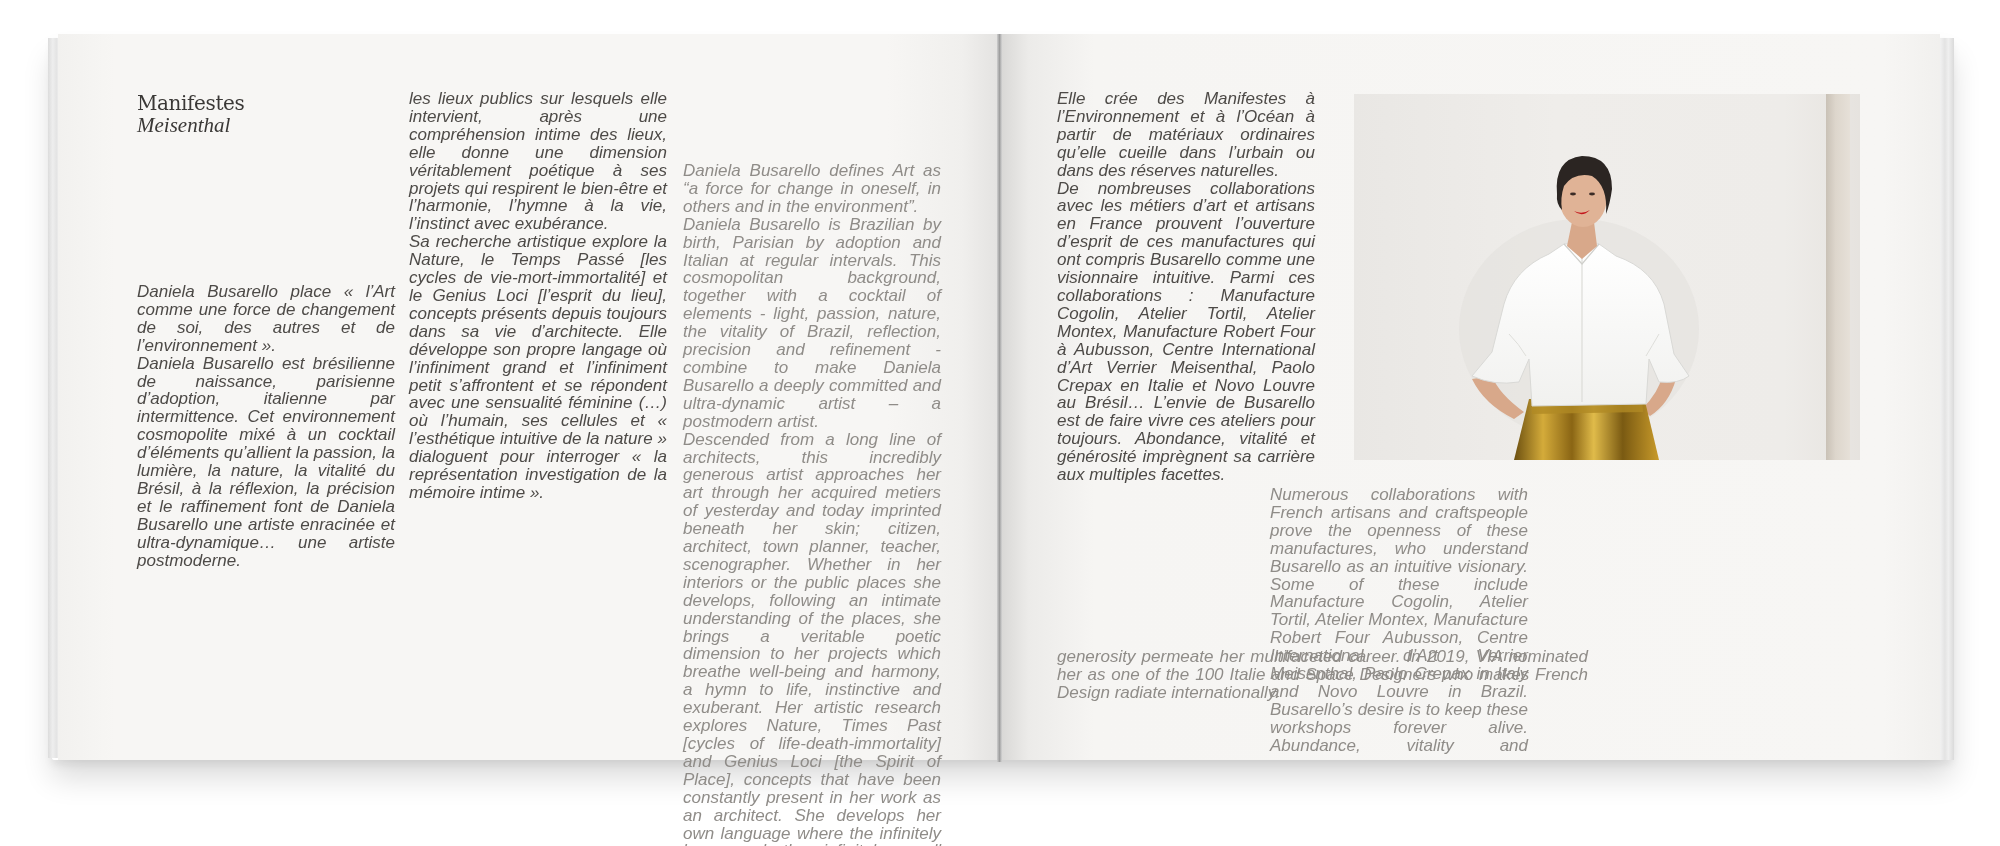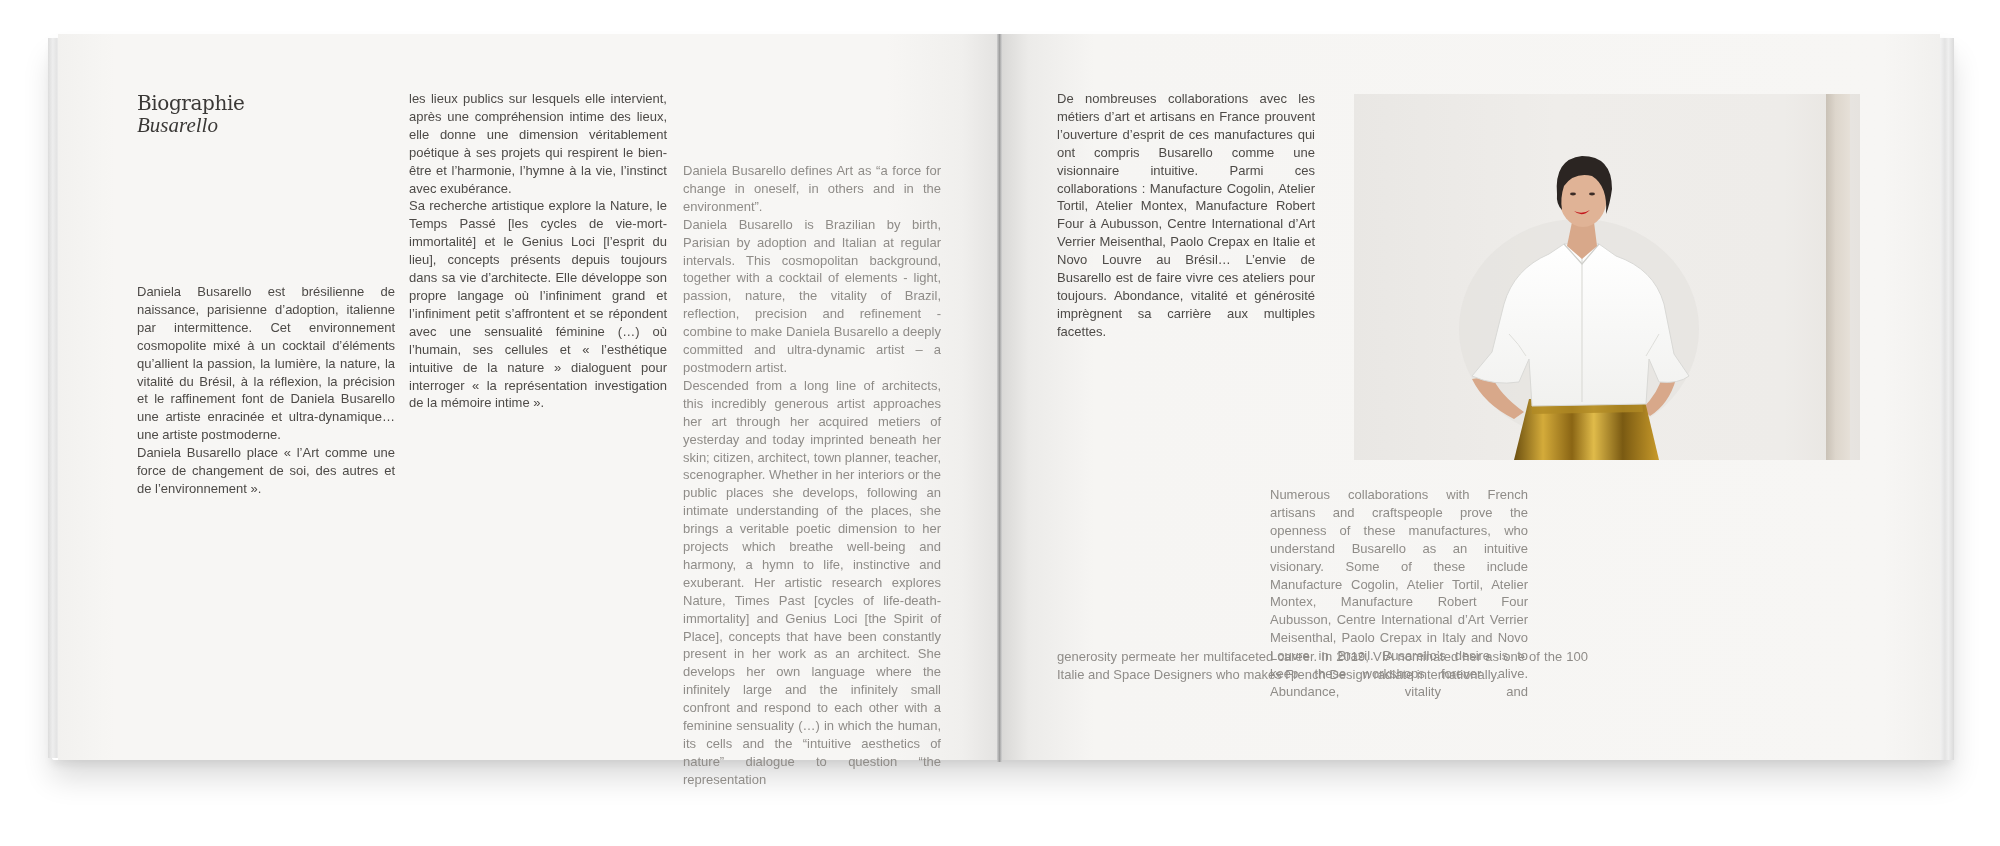--- a/index.html
+++ b/index.html
@@ -50,23 +50,24 @@
     }
     .title-en {
       position: absolute; left: 137px; top: 113px;
       font-family: "Liberation Serif", "DejaVu Serif", serif;
       font-style: italic; font-size: 21px; color: #3a3836;
     }
 
     .txt {
       position: absolute;
       font-family: "Liberation Sans", "DejaVu Sans", sans-serif;
-      font-size: 13px; line-height: 17.9px;
+      font-size: 17px; line-height: 17.9px;
       text-align: justify;
       text-align-last: left;
+      font-style: italic;
     }
     .txt p { margin: 0; }
     .fr { color: #4d4a47; }
     .en { color: #8f8c88; }
 
     .col-fr-1 { left: 137px; top: 283px; width: 258px; }
     .col-fr-2 { left: 409px; top: 90px; width: 258px; }
     .col-en-1 { left: 683px; top: 162px; width: 258px; }
     .col-en-1b { left: 409px; top: 647px; width: 532px; }
 
@@ -92,41 +93,42 @@
 <div class="stage">
   <div class="book-shadow"></div>
   <div class="stack-left"></div>
   <div class="stack-right"></div>
 
   <div class="page page-left"></div>
 
   <div class="page page-right"></div>
   <div class="spine"></div>
 
-  <div class="title-fr">Biographie</div>
-  <div class="title-en">Busarello</div>
+  <div class="title-fr">Manifestes</div>
+  <div class="title-en">Meisenthal</div>
 
   <div class="txt fr col-fr-1">
+    <p>Daniela Busarello place « l’Art comme une force de changement de soi, des autres et de l’environnement ».</p>
     <p>Daniela Busarello est brésilienne de naissance, parisienne d’adoption, italienne par intermittence. Cet environnement cosmopolite mixé à un cocktail d’éléments qu’allient la passion, la lumière, la nature, la vitalité du Brésil, à la réflexion, la précision et le raffinement font de Daniela Busarello une artiste enracinée et ultra-dynamique… une artiste postmoderne.</p>
-    <p>Daniela Busarello place « l’Art comme une force de changement de soi, des autres et de l’environnement ».</p>
   </div>
 
   <div class="txt fr col-fr-2">
     <p>les lieux publics sur lesquels elle intervient, après une compréhension intime des lieux, elle donne une dimension véritablement poétique à ses projets qui respirent le bien-être et l’harmonie, l’hymne à la vie, l’instinct avec exubérance.</p>
     <p>Sa recherche artistique explore la Nature, le Temps Passé [les cycles de vie-mort-immortalité] et le Genius Loci [l’esprit du lieu], concepts présents depuis toujours dans sa vie d’architecte. Elle développe son propre langage où l’infiniment grand et l’infiniment petit s’affrontent et se répondent avec une sensualité féminine (…) où l’humain, ses cellules et « l’esthétique intuitive de la nature » dialoguent pour interroger « la représentation investigation de la mémoire intime ».</p>
   </div>
 
   <div class="txt en col-en-1">
     <p>Daniela Busarello defines Art as “a force for change in oneself, in others and in the environment”.</p>
     <p>Daniela Busarello is Brazilian by birth, Parisian by adoption and Italian at regular intervals. This cosmopolitan background, together with a cocktail of elements - light, passion, nature, the vitality of Brazil, reflection, precision and refinement - combine to make Daniela Busarello a deeply committed and ultra-dynamic artist – a postmodern artist.</p>
     <p style="text-align-last: justify;">Descended from a long line of architects, this incredibly generous artist approaches her art through her acquired metiers of yesterday and today imprinted beneath her skin; citizen, architect, town planner, teacher, scenographer. Whether in her interiors or the public places she develops, following an intimate understanding of the places, she brings a veritable poetic dimension to her projects which breathe well-being and harmony, a hymn to life, instinctive and exuberant. Her artistic research explores Nature, Times Past [cycles of life-death-immortality] and Genius Loci [the Spirit of Place], concepts that have been constantly present in her work as an architect. She develops her own language where the infinitely large and the infinitely small confront and respond to each other with a feminine sensuality (…) in which the human, its cells and the “intuitive aesthetics of nature” dialogue to question “the representation</p>
   </div>
 
 
   <div class="txt fr col-fr-3">
+    <p>Elle crée des Manifestes à l’Environnement et à l’Océan à partir de matériaux ordinaires qu’elle cueille dans l’urbain ou dans des réserves naturelles.</p>
     <p>De nombreuses collaborations avec les métiers d’art et artisans en France prouvent l’ouverture d’esprit de ces manufactures qui ont compris Busarello comme une visionnaire intuitive. Parmi ces collaborations : Manufacture Cogolin, Atelier Tortil, Atelier Montex, Manufacture Robert Four à Aubusson, Centre International d’Art Verrier Meisenthal, Paolo Crepax en Italie et Novo Louvre au Brésil…  L’envie de Busarello est de faire vivre ces ateliers pour toujours. Abondance, vitalité et générosité imprègnent sa carrière aux multiples facettes.</p>
   </div>
 
   <div class="photo">
     <div class="frame-edge"></div>
     <svg width="506" height="366" viewBox="0 0 506 366">
       <defs>
         <linearGradient id="gold" x1="0" y1="0" x2="1" y2="0">
           <stop offset="0" stop-color="#6b4f10"></stop>
           <stop offset="0.2" stop-color="#d4ab3a"></stop>

